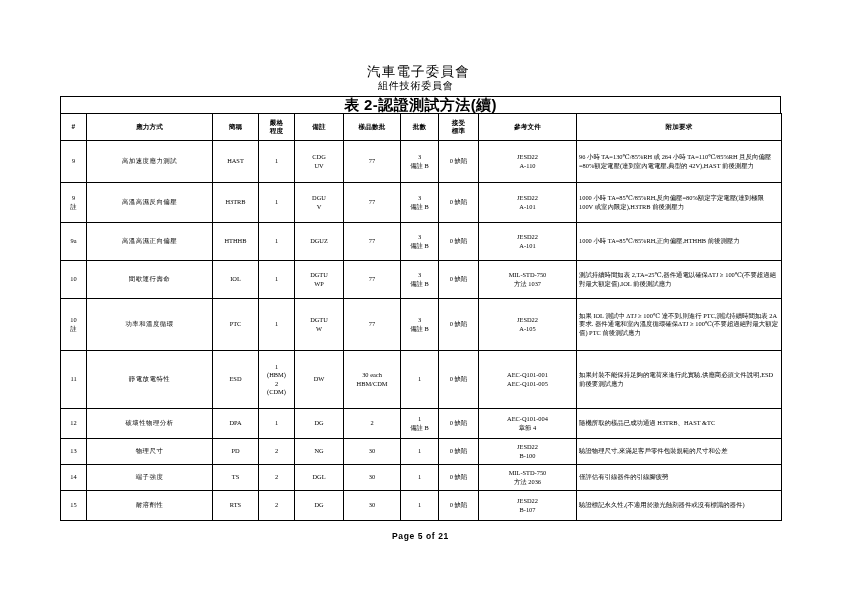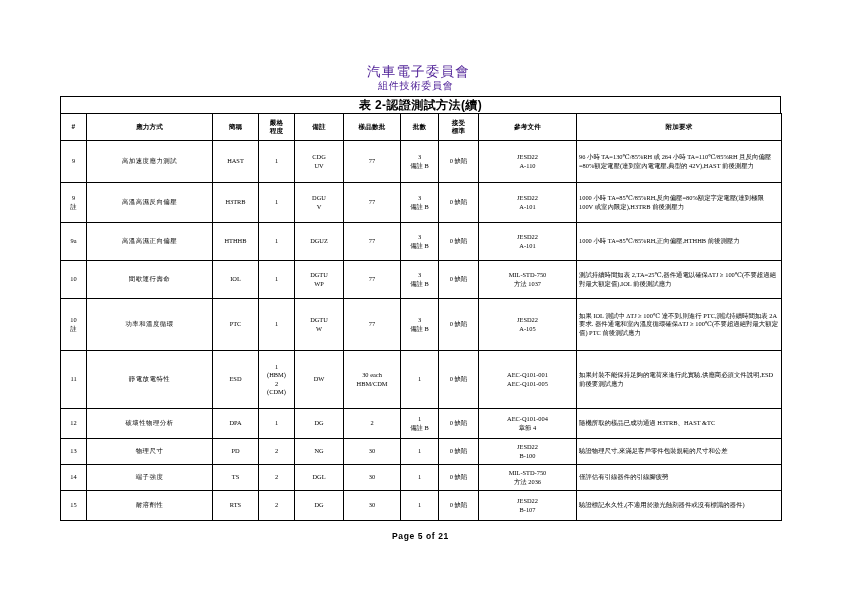--- a/index.html
+++ b/index.html
@@ -34,21 +34,21 @@
     line-height: 15px;
     letter-spacing: 0.2px;
     color: #000;
   }
 
   .org-block {
     position: absolute;
     top: 64px;
     left: 367px;
     text-align: left;
-    color: #4c1d95;
+    color: #000000;
   }
   .org-title {
     font-family: "Liberation Serif", "DejaVu Serif", serif;
     font-size: 13.5px;
     letter-spacing: 1.2px;
     line-height: 16px;
     white-space: nowrap;
   }
   .org-sub {
     font-family: "Liberation Serif", "DejaVu Serif", serif;
@@ -67,21 +67,21 @@
     width: 721px;
   }
   .title-row {
     border: 1.3px solid #000;
     border-bottom: none;
     height: 16px;
     line-height: 16px;
     text-align: center;
     font-family: "Liberation Sans", "DejaVu Sans", sans-serif;
     font-weight: bold;
-    font-size: 12px;
+    font-size: 15px;
     letter-spacing: 0.4px;
   }
 
   
   table.qtable {
     border-collapse: collapse;
     width: 721px;
     table-layout: fixed;
     font-size: 6.4px;
   }

